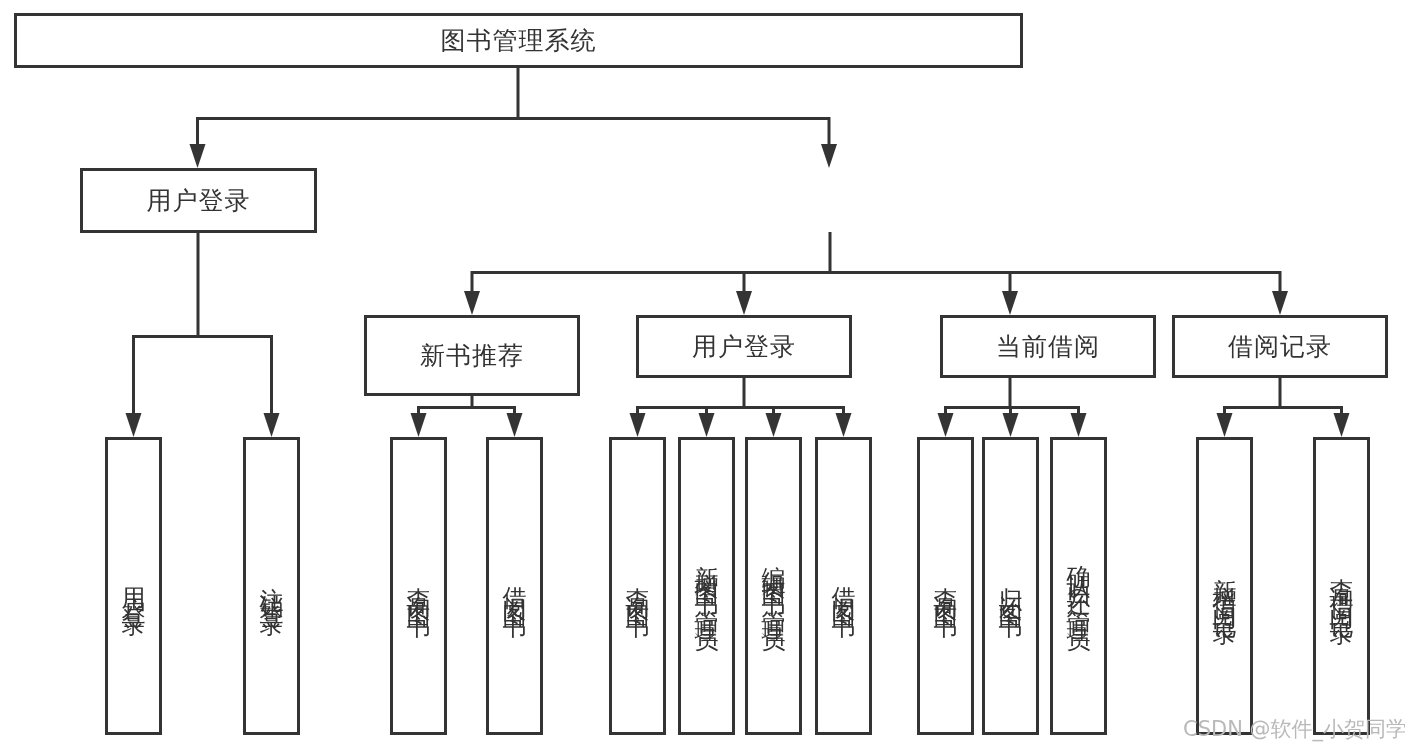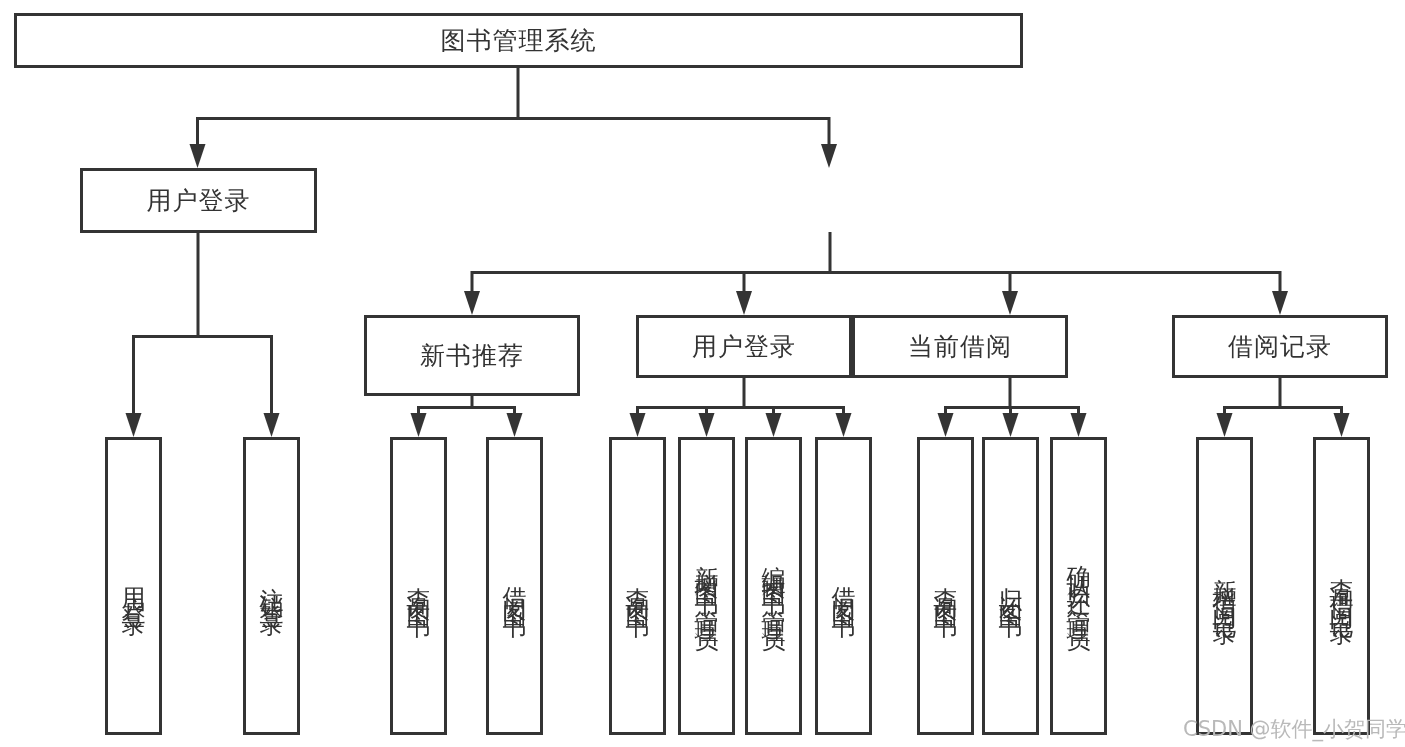--- a/index.html
+++ b/index.html
@@ -114,21 +114,21 @@
   <div class="node" style="left:80px; top:168px; width:237px; height:65px;">
     <span class="hlabel">用户登录</span>
   </div>
 
   <div class="node" style="left:364px; top:315px; width:216px; height:81px;">
     <span class="hlabel">新书推荐</span>
   </div>
   <div class="node" style="left:636px; top:315px; width:216px; height:63px;">
     <span class="hlabel">用户登录</span>
   </div>
-  <div class="node" style="left:852px; top:315px; width:216px; height:63px;">
+  <div class="node" style="left:940px; top:315px; width:216px; height:63px;">
     <span class="hlabel">当前借阅</span>
   </div>
   <div class="node" style="left:1172px; top:315px; width:216px; height:63px;">
     <span class="hlabel">借阅记录</span>
   </div>
 
   <div class="node" style="left:105px; top:437px; width:57px; height:298px;">
     <span class="vlabel">用户登录</span>
   </div>
   <div class="node" style="left:243px; top:437px; width:57px; height:298px;">

